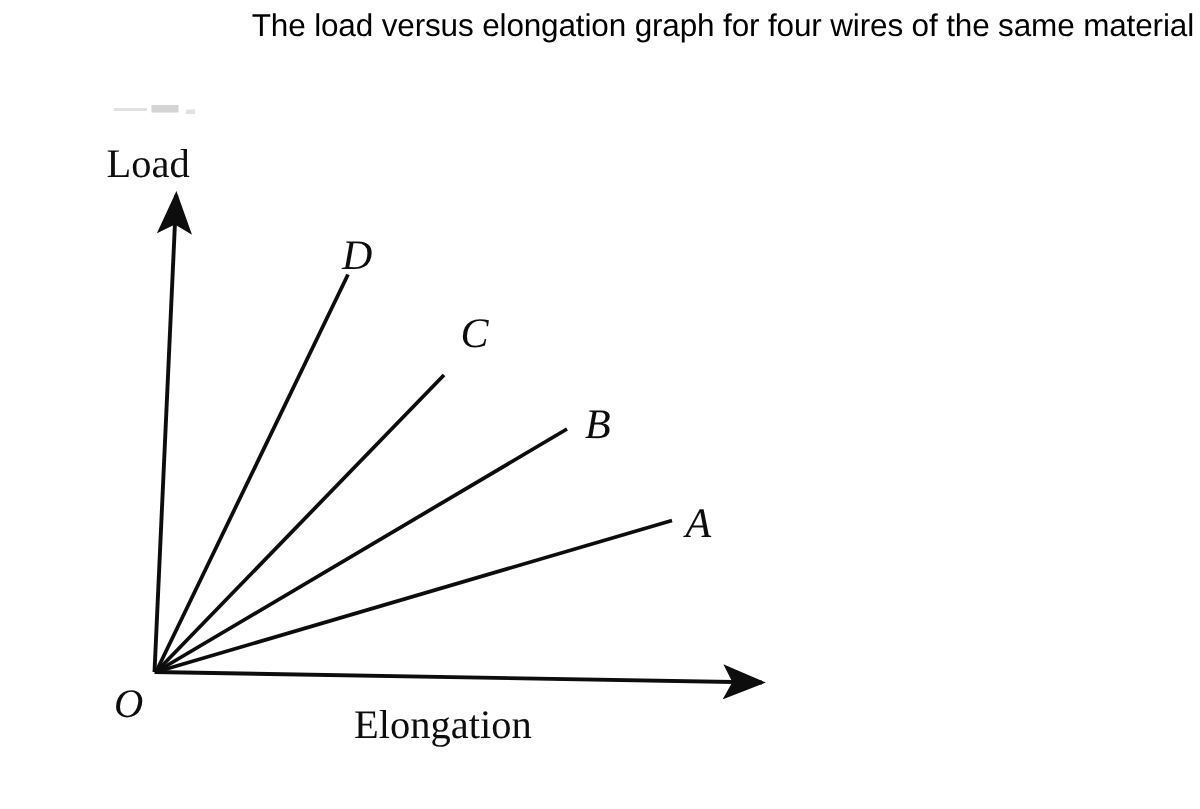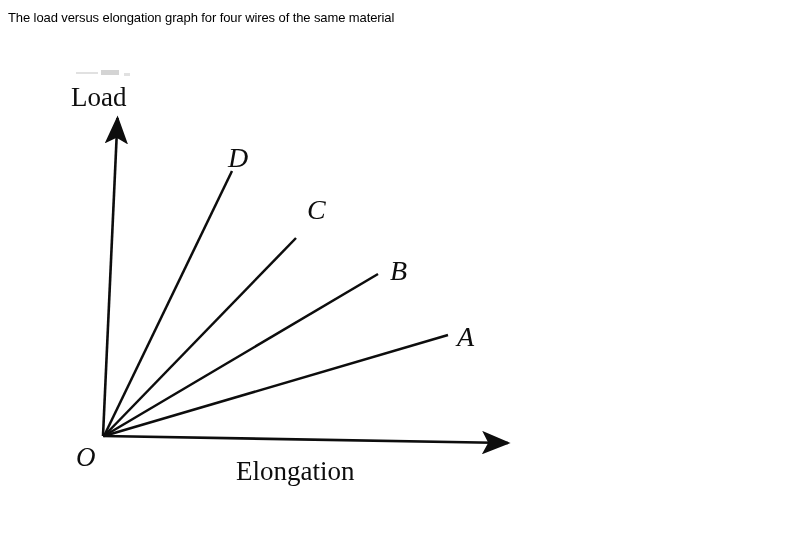--- a/index.html
+++ b/index.html
@@ -13,33 +13,34 @@
     height: 539px;
     background: #ffffff;
     overflow: hidden;
   }
   #question-text {
     position: absolute;
     left: 8px;
     top: 4px;
     width: 788px;
     font-family: "Liberation Sans", sans-serif;
-    font-size: 13px;
+    font-size: 21px;
     line-height: 28px;
     color: #000000;
     letter-spacing: -0.1px;
+    text-align: right;
   }
   #question-text .line {
     display: block;
     white-space: nowrap;
   }
   #figure {
     position: absolute;
     left: 0;
-    top: 48px;
+    top: 60px;
     width: 600px;
     height: 470px;
   }
   #figure svg {
     display: block;
   }
   .fig-label {
     font-family: "Liberation Serif", "DejaVu Serif", serif;
     fill: #0d0d0d;
   }

